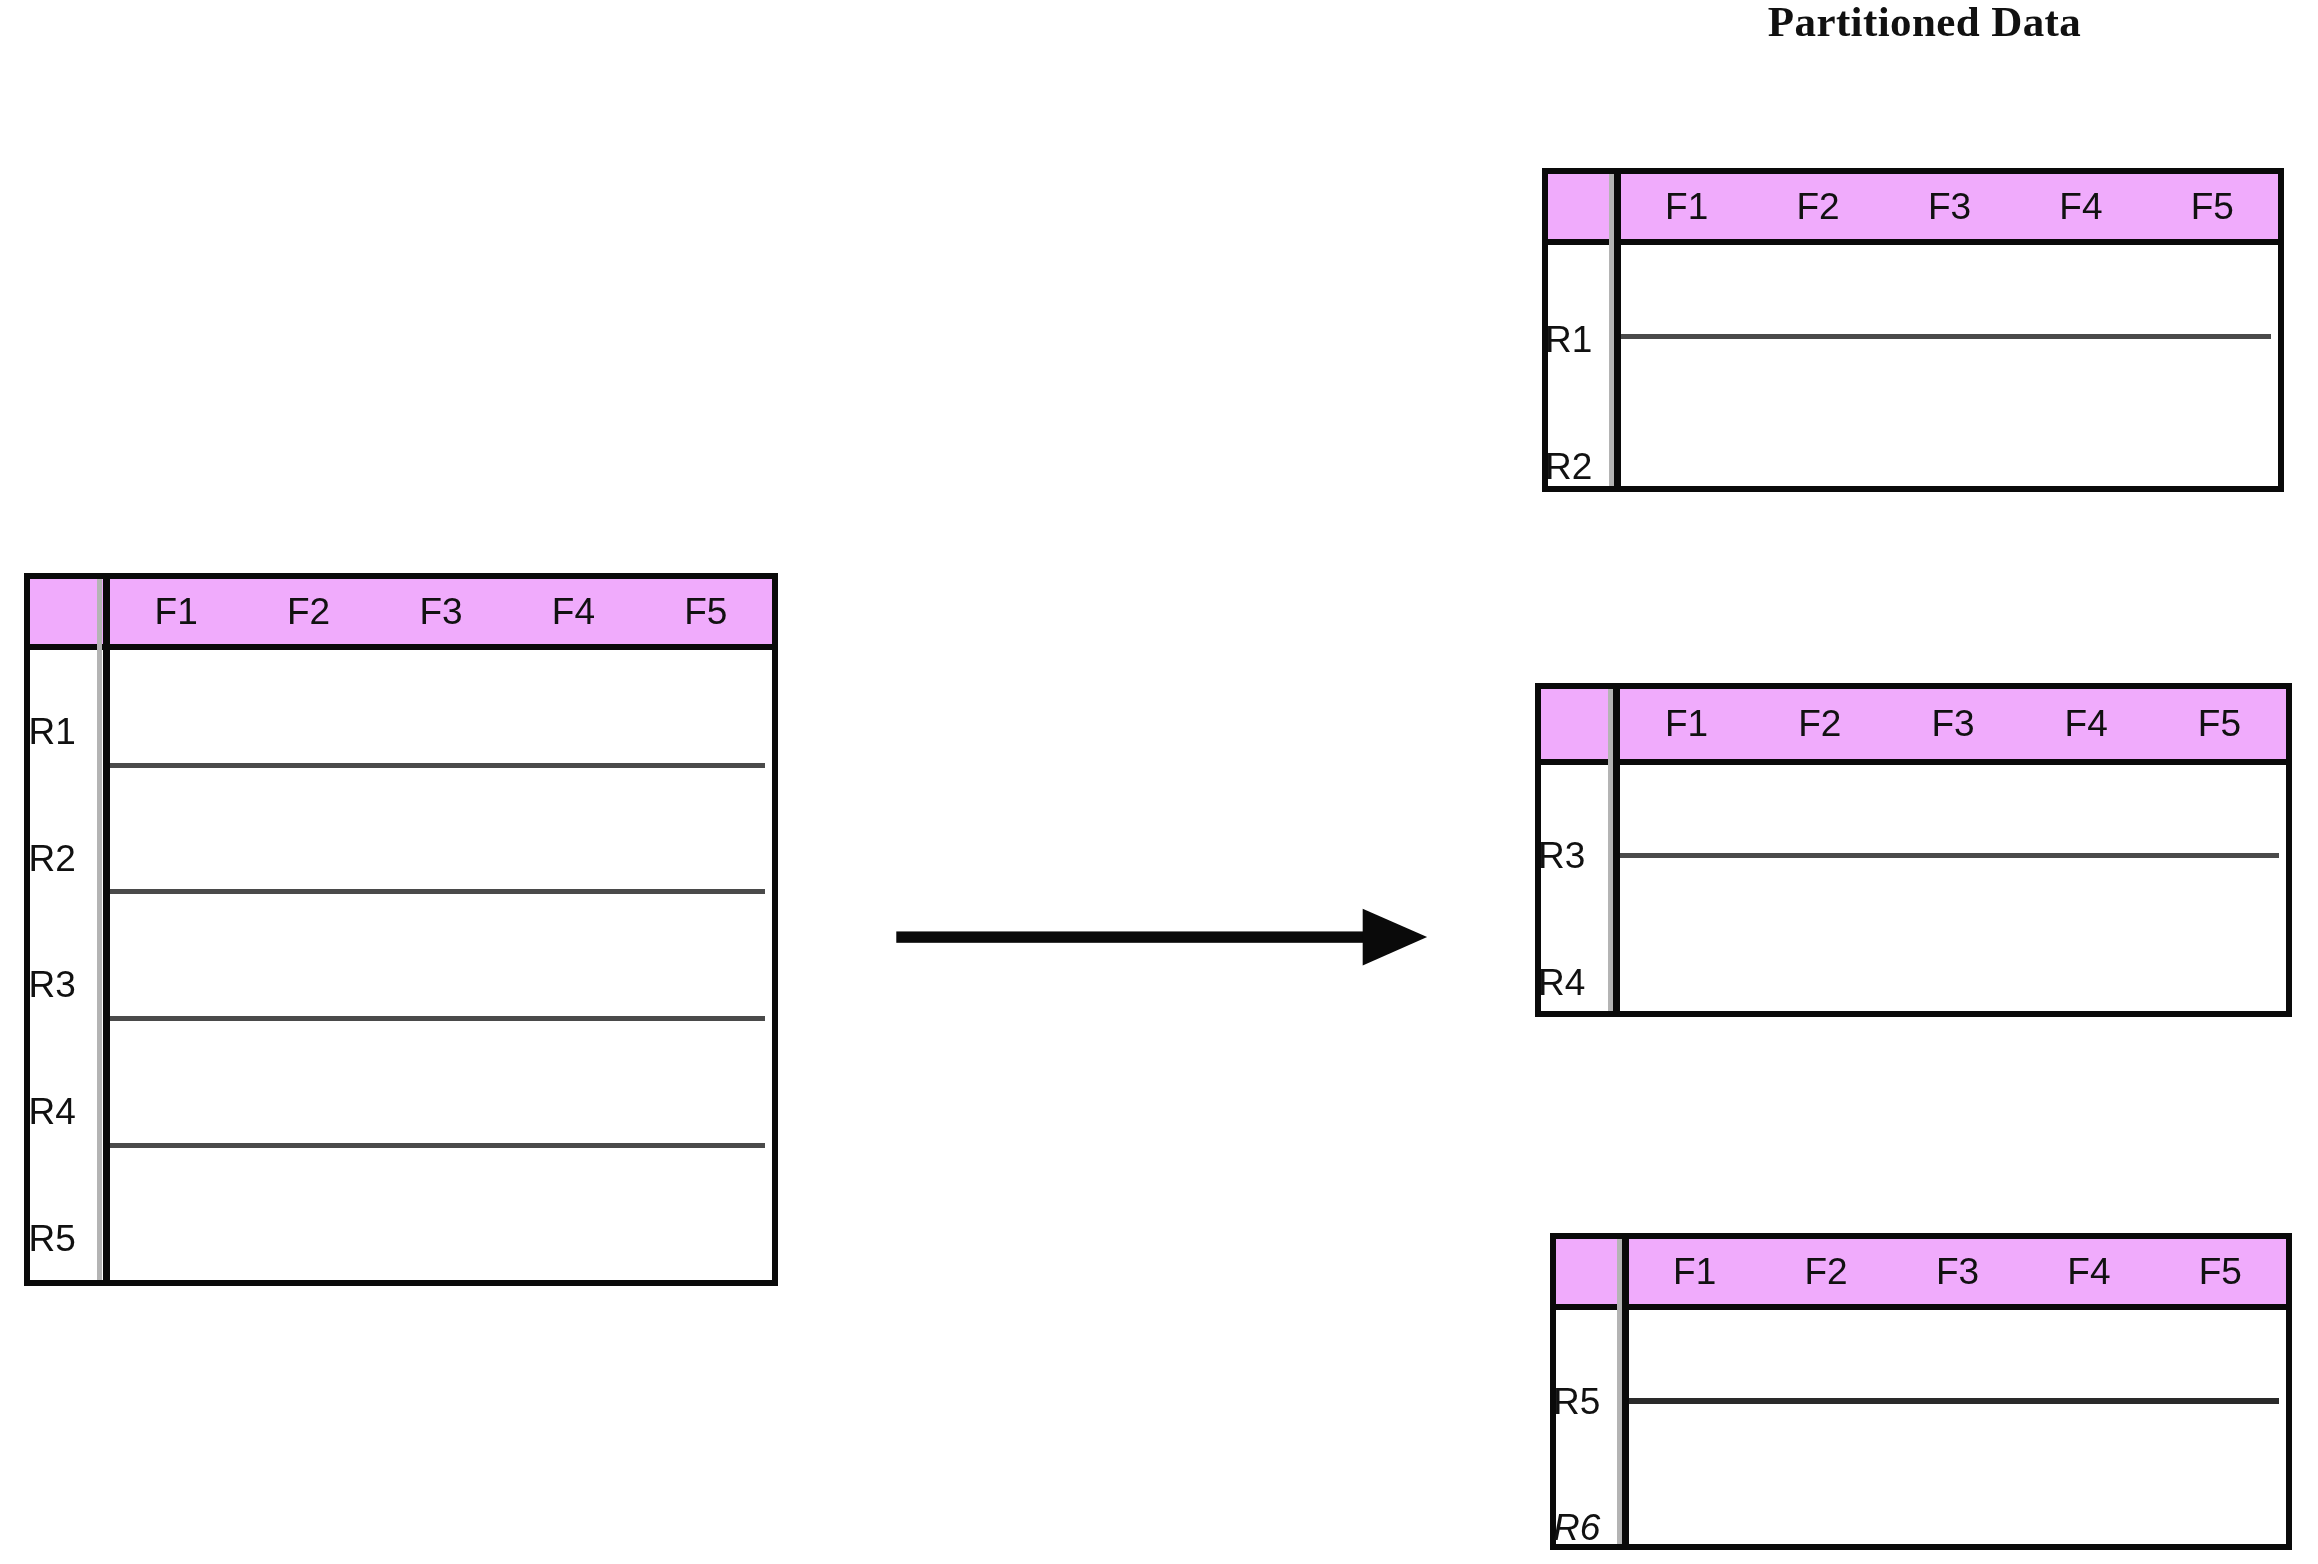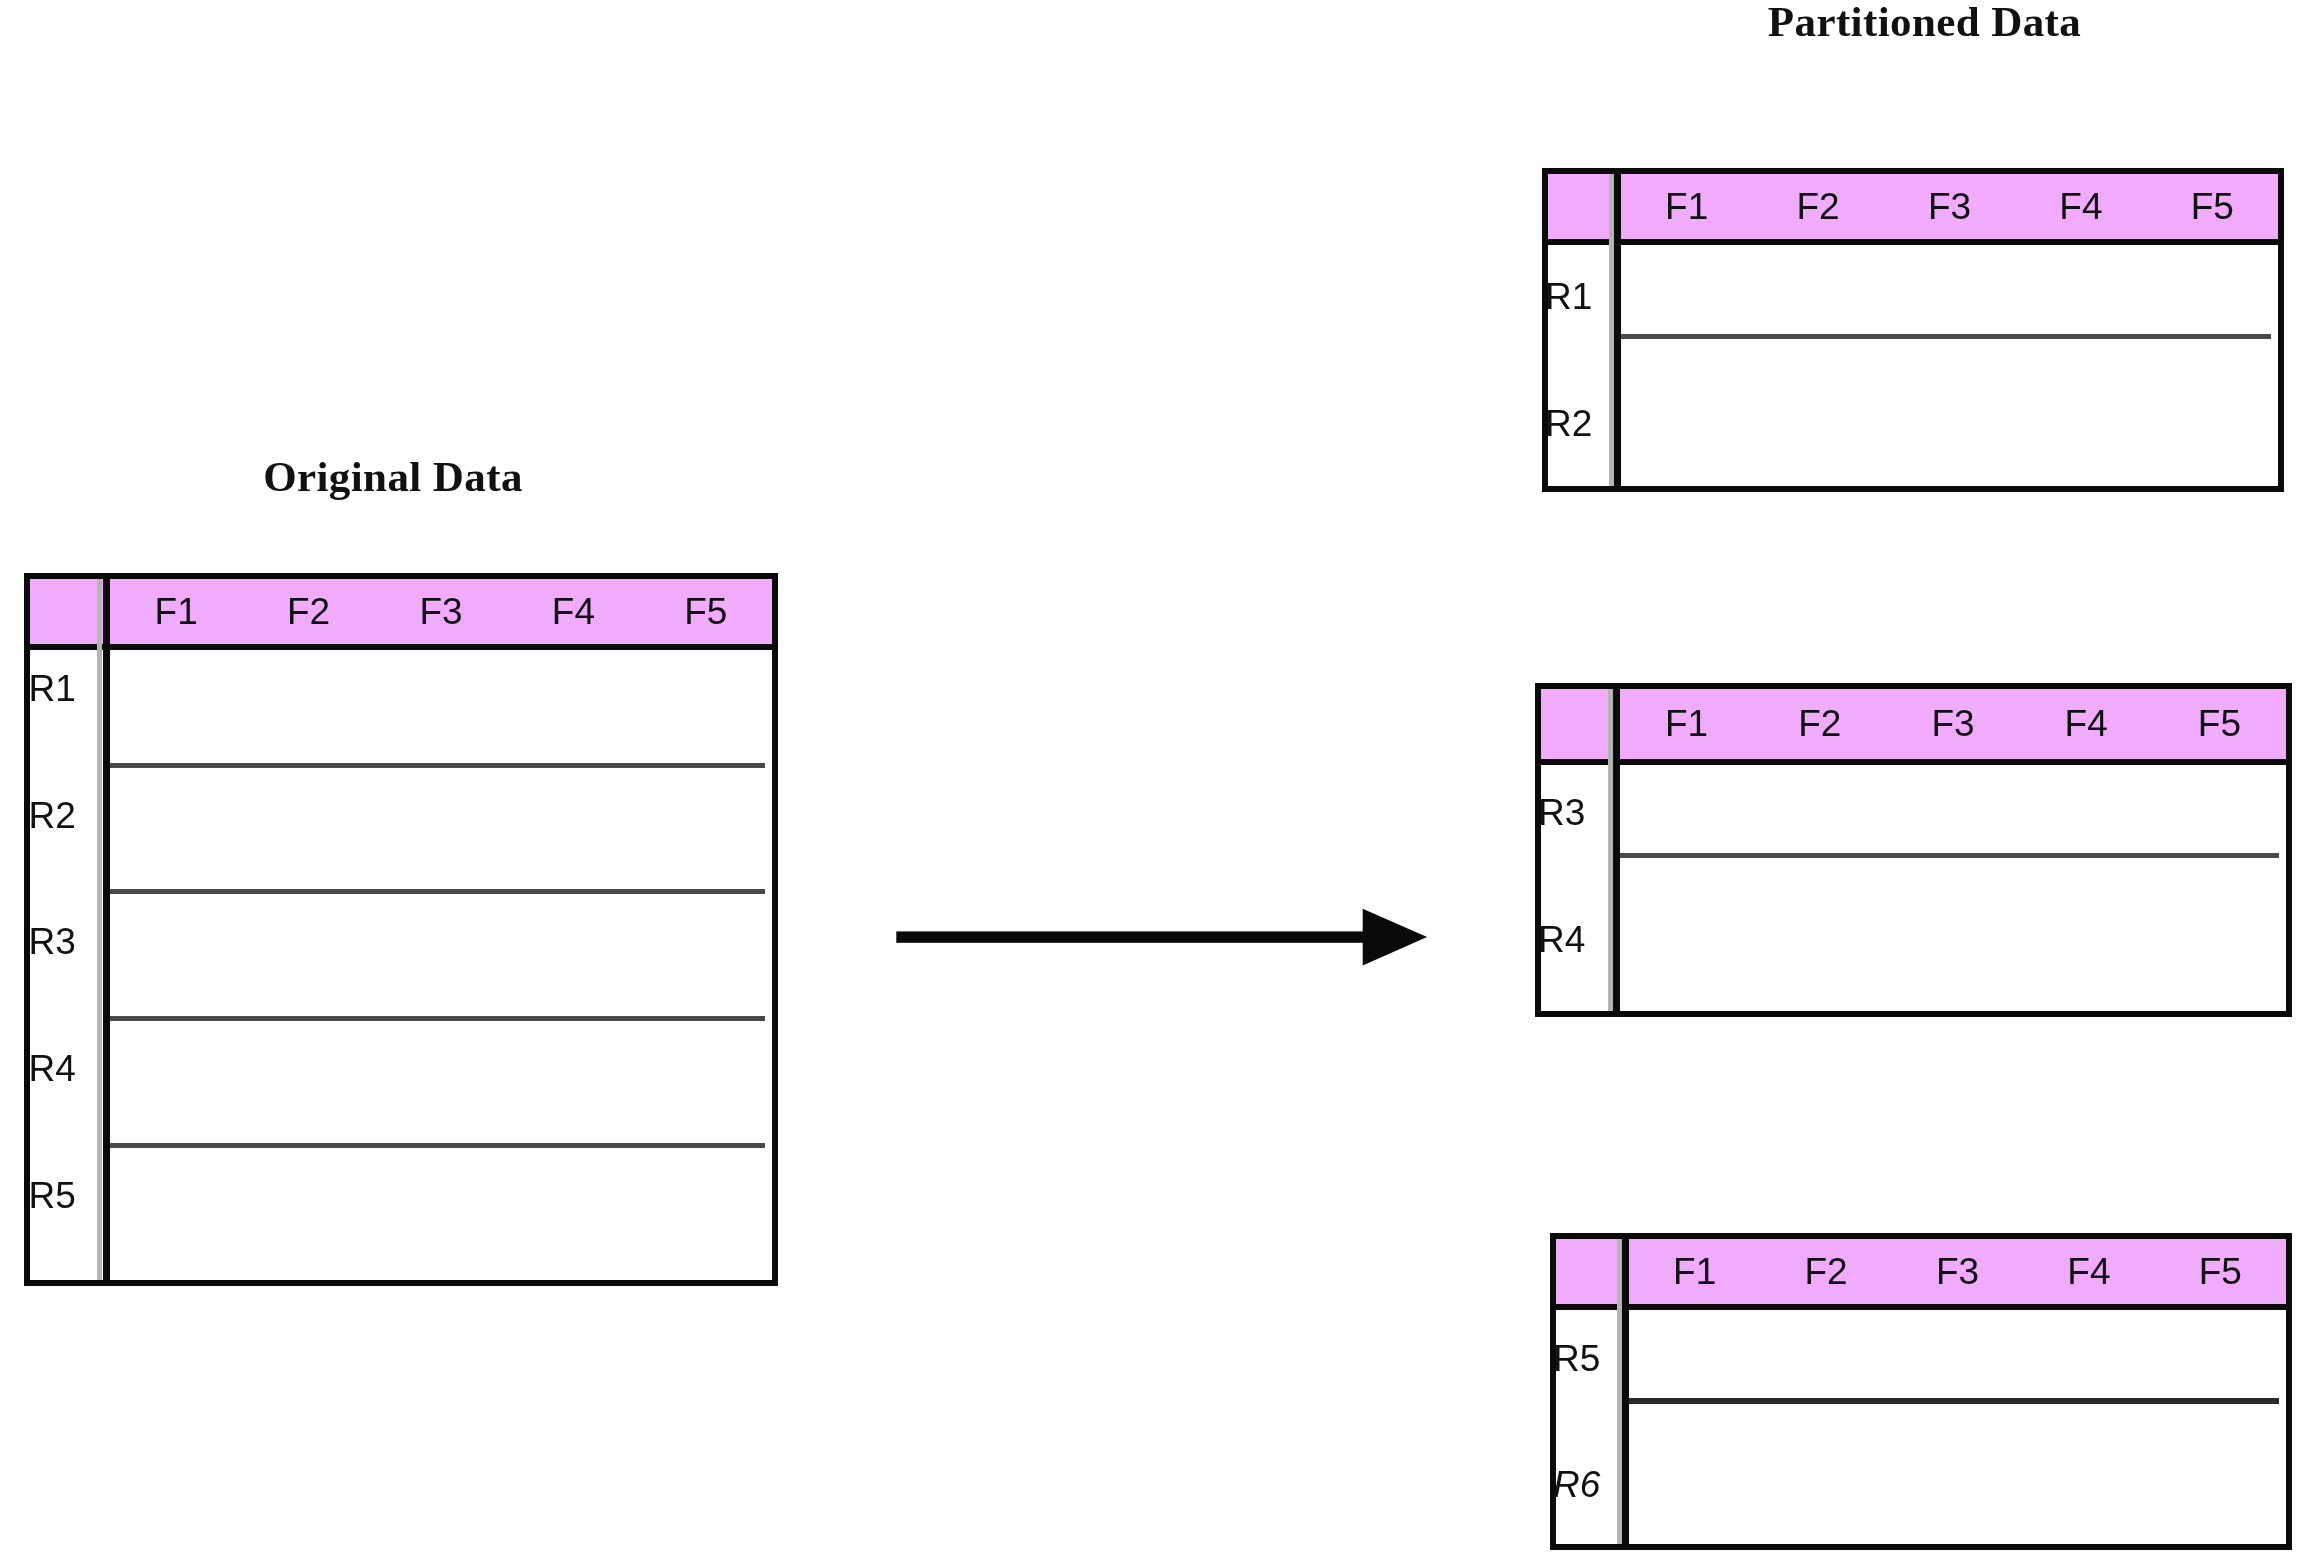--- a/index.html
+++ b/index.html
@@ -88,33 +88,33 @@
     position: absolute;
     height: 5.3px;
     background: #4a4a4a;
   }
   
   .dtable .rlabel {
     position: absolute;
     font-family: "Liberation Sans", sans-serif;
     color: #111111;
     white-space: nowrap;
+    margin-top: 43px;
   }
 
   
   #arrow {
     position: absolute;
   }
 </style>
 </head>
 <body>
 
 <div id="canvas">
 
-  <div class="fig-title" id="title-original">Original Data</div>
 
   <div class="fig-title" id="title-partitioned">Partitioned Data</div>
 
   <div class="dtable" id="tbl-original" style="left:24px; top:573px; width:754px; height:713px;">
 
     <div class="hdr" style="height:71px;">
       <div class="hdr-labels" style="left:80px; right:0; font-size:0;">
         <span style="font-size:37px;">F1</span>
         <span style="font-size:37px;">F2</span>
         <span style="font-size:37px;">F3</span>

